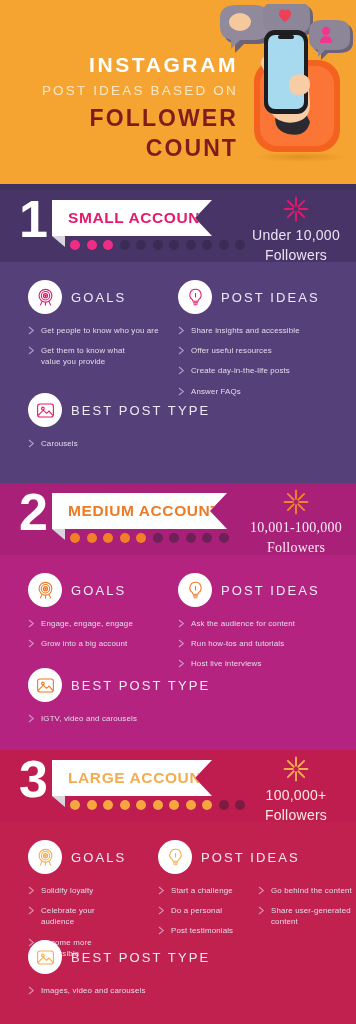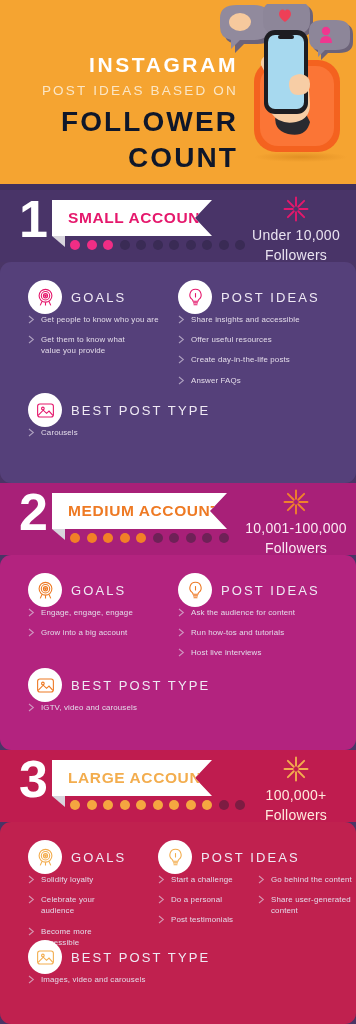--- a/index.html
+++ b/index.html
@@ -17,34 +17,34 @@
   .hero-titles { position:absolute; left:0; top:52px; width:238px; text-align:right;padding-left:24px; }
   .hero-l1 {
     font-size:21px; font-weight:bold; letter-spacing:2.6px;
     color:#ffffff; line-height:1.25;
   }
   .hero-l2 {
     font-size:13.5px; font-weight:normal; letter-spacing:2.2px;
     color:#fbe6c5; line-height:1.9;
   }
   .hero-l3 {
-    font-size:28px; font-weight:bold; letter-spacing:2.1px;
-    color:#0f172a; line-height:1.3;
+    font-size:23px; font-weight:bold; letter-spacing:2.1px;
+    color:#7f1d1d; line-height:1.3;
   }
   .hero-art { position:absolute; right:-2px; top:4px; width:150px; height:170px; }
   .hero-shadow {
     position:absolute; left:255px; top:152px; width:92px; height:10px;
     background:radial-gradient(ellipse at center, rgba(200,120,20,.45) 0%, rgba(245,164,49,0) 72%);
   }
   .hero-bottombar { position:absolute; left:0; bottom:0; width:356px; height:6px; background:#40305c; }
 
   
   .section { position:relative; width:356px; }
   .sec-head { position:relative; width:356px; height:72px; }
-  .sec-body { position:relative; width:356px;border-radius:11px; }
+  .sec-body { position:relative; width:356px; }
 
   
   .numeral {
     position:absolute; left:19px; top:3px;
     font-size:52px; font-weight:bold; color:#ffffff; line-height:1;
     letter-spacing:-1px;
   }
   
   .ribbon {
     position:absolute; left:52px; top:10px; height:36px;
@@ -70,37 +70,37 @@
   .follow-txt { font-size:14px; line-height:1.45; letter-spacing:.25px; }
   .col { position:absolute; }
   .blk-head { display:flex; align-items:center; gap:9px; height:34px; }
   .ic-circle {
     width:34px; height:34px; border-radius:50%; background:#ffffff;
     display:flex; align-items:center; justify-content:center; flex:0 0 34px;
   }
   .blk-title {
     font-size:13px; letter-spacing:2.1px; color:#efe9f4; white-space:nowrap;
   }
-  ul.items { list-style:none; margin-top:0; }
+  ul.items { list-style:none; margin-top:11px; }
   ul.items li {
     display:flex; align-items:flex-start; gap:6px;
     font-size:7.9px; line-height:1.42; margin-bottom:9px;
     color:#e3dbe9; letter-spacing:.15px;
   }
   .chev { flex:0 0 7px; margin-top:1px; opacity:.62; }
 
   
   .s1 .sec-head { background:#493468; }
   .s1 .sec-body { background:#55407a; }
   .s1 .ribbon-label { color:#e5186c; }
   .s1 .follow-txt { color:#e9e3f0; }
   .s2 .sec-head { background:#a82078; }
   .s2 .sec-body { background:#b3237f; }
   .s2 .ribbon-label { color:#ee7a24; }
-  .s2 .follow-txt { color:#fbeaf4; }
+  .s2 .follow-txt { color:#fbeaf4;font-family:Liberation Serif, serif; }
   .s3 .sec-head { background:#bf1c4f; }
   .s3 .sec-body { background:#c0214f; }
   .s3 .ribbon-label { color:#f3ad4e; }
   .s3 .follow-txt { color:#ffeadd; }
 </style>
 </head>
 <body>
 
 <div class="page">
 

